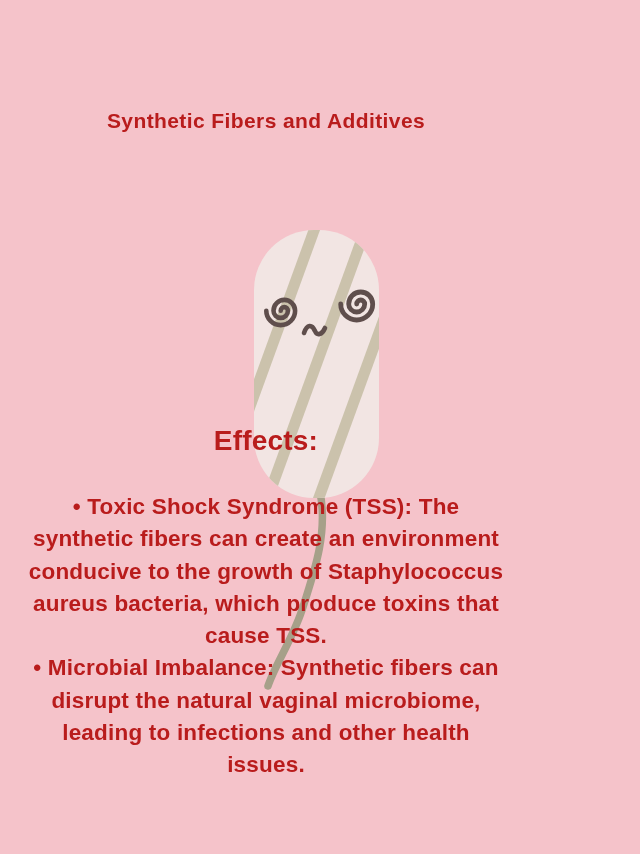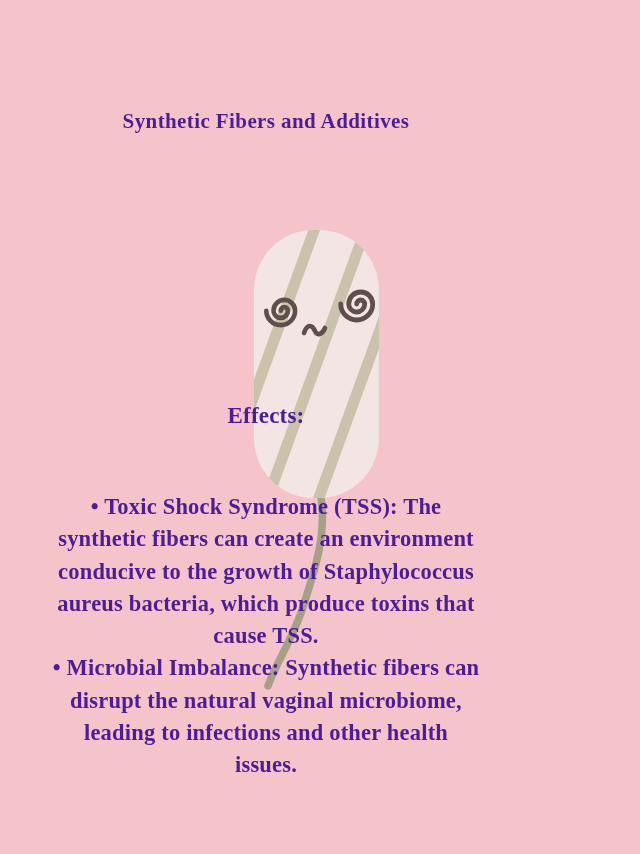--- a/index.html
+++ b/index.html
@@ -11,44 +11,43 @@
     height: 854px;
     background: #f5c3ca;
     overflow: hidden;
   }
 
   .text-layer {
     position: absolute;
     left: 0;
     width: 532px;
     text-align: center;
-    color: #4c1d95;
+    color: #b91c1c;
     font-weight: 700;
     white-space: pre-line;
     z-index: 2;
-    font-family: Liberation Serif, serif;
   }
 
   .title-block {
     top: 108px;
     font-size: 21px;
     letter-spacing: 0.4px;
     line-height: 26px;
   }
 
   .source-block {
     top: 170px;
     font-size: 23px;
     letter-spacing: 0.2px;
     line-height: 32.5px;
   }
 
   .effects-label {
-    top: 400px;
-    font-size: 23px;
+    top: 425px;
+    font-size: 28px;
     letter-spacing: 0.2px;
     line-height: 32.5px;
   }
 
   .bullets-block {
     top: 491px;
     font-size: 22.5px;
     letter-spacing: 0.2px;
     line-height: 32.3px;
   }

